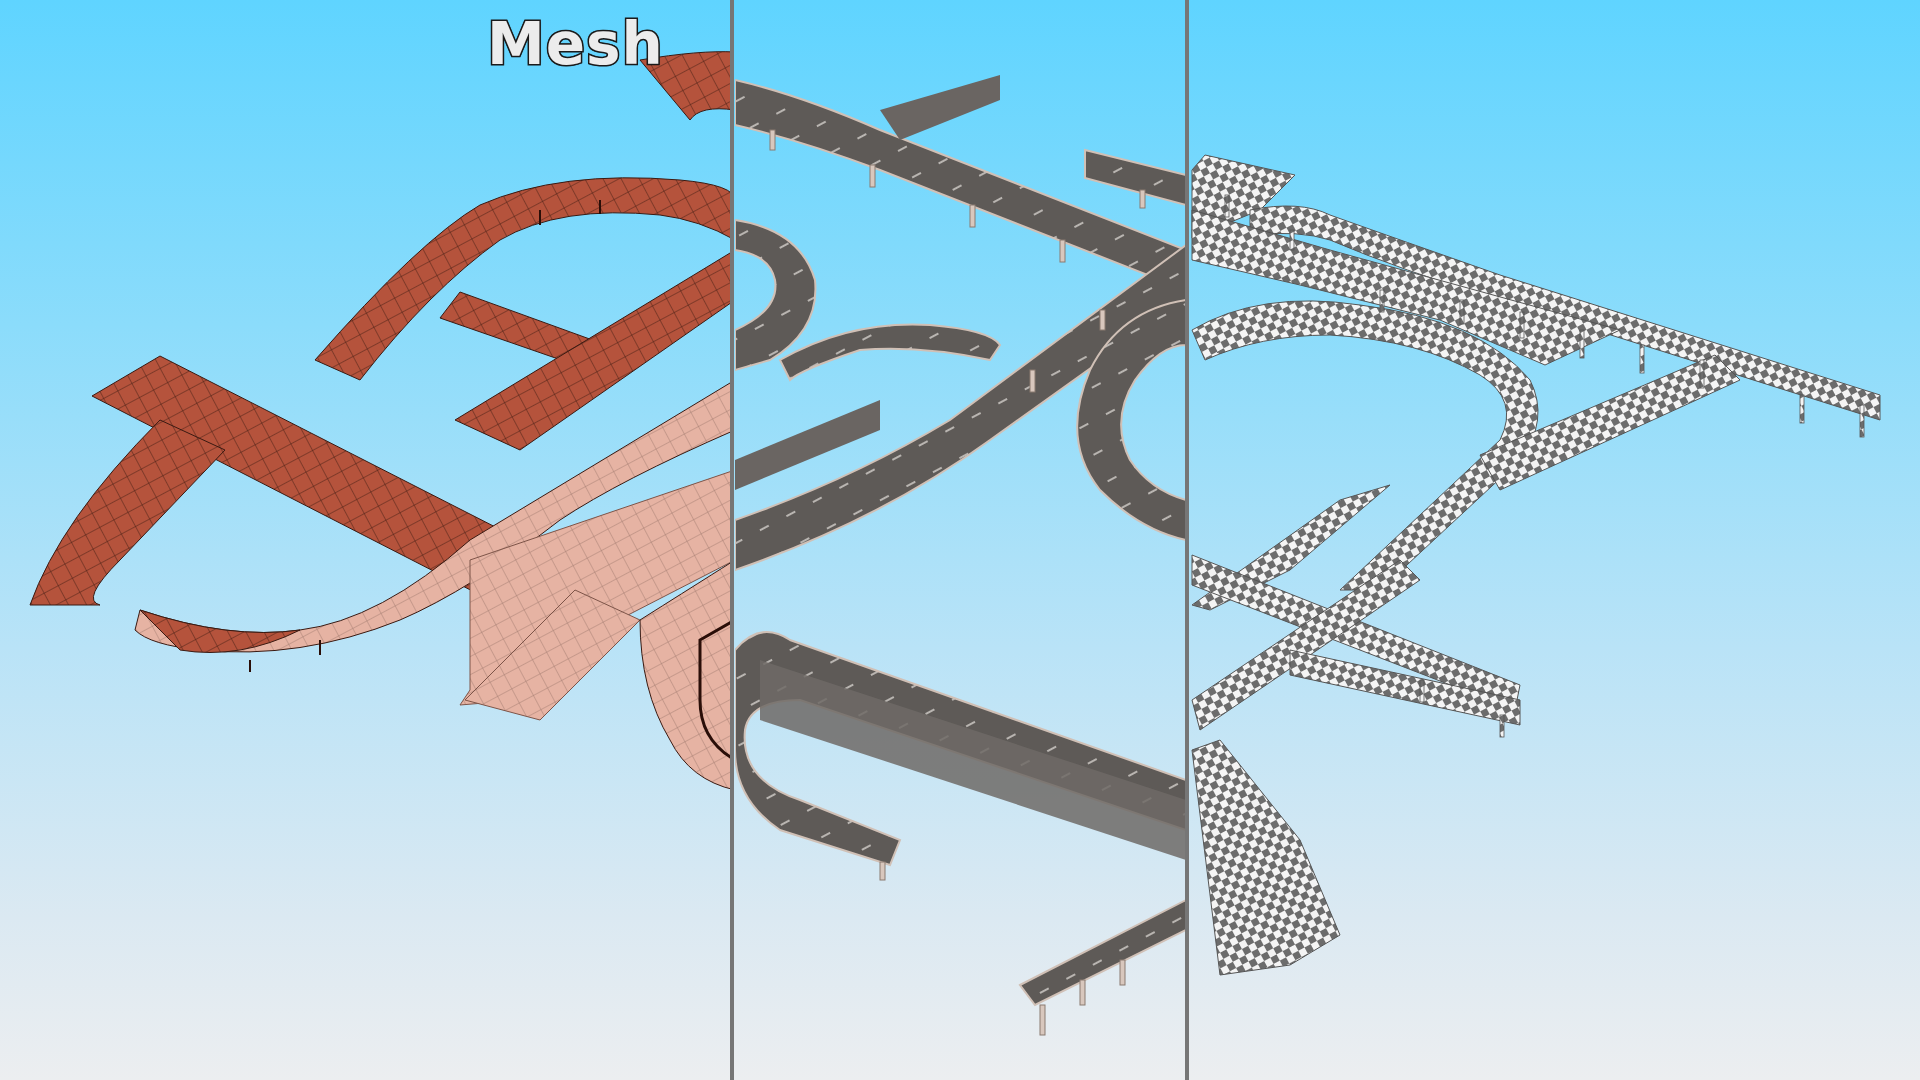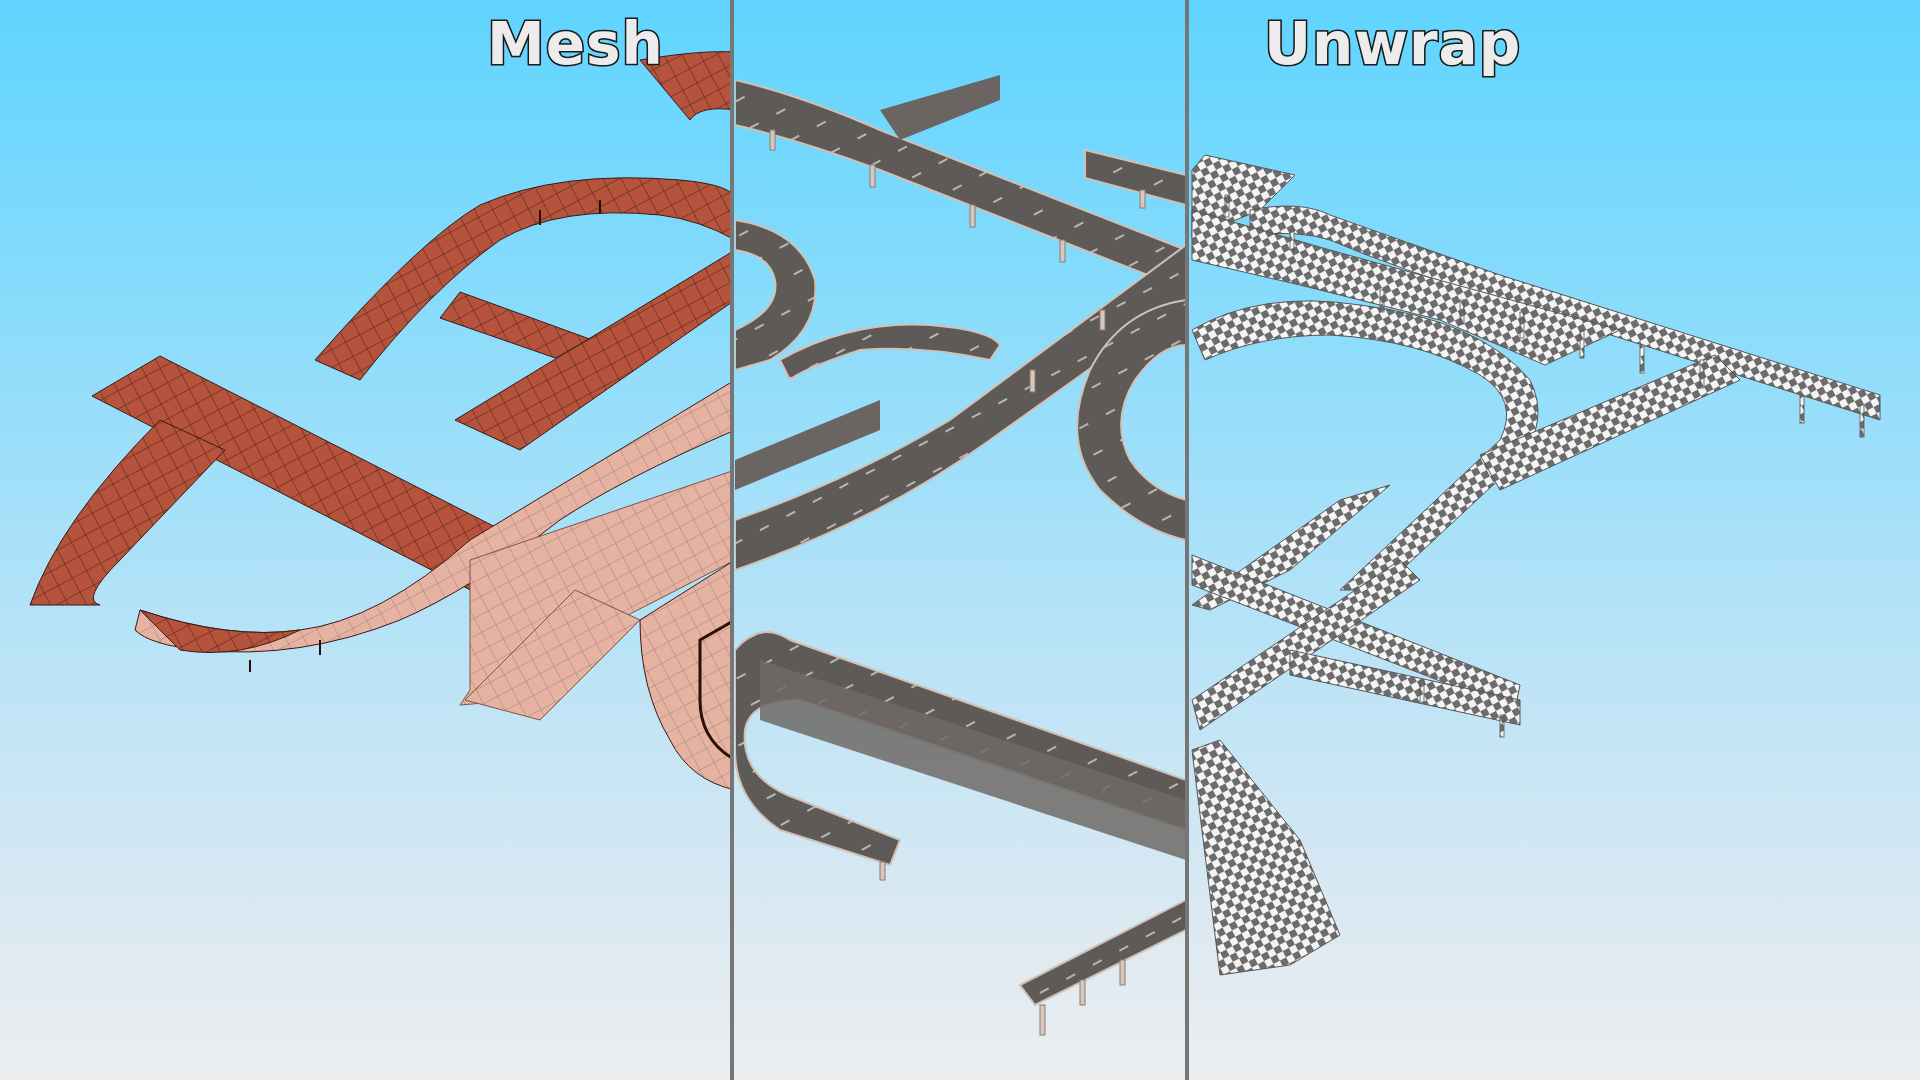--- a/index.html
+++ b/index.html
@@ -148,17 +148,16 @@
           <rect x="1700" y="360" width="4" height="28"></rect>
         <rect x="1800" y="395" width="4" height="28"></rect>
           <rect x="1860" y="405" width="4" height="32"></rect>
         <rect x="1420" y="680" width="4" height="22"></rect>
           <rect x="1500" y="715" width="4" height="22"></rect>
       </g>
     </g>
   </svg>
 
   <div class="title" style="left:487px;">Mesh</div>
-  <div class="title" style="left:1264px;">Unwrap</div>
 
   <div class="divider" style="left:730px;"></div>
   <div class="divider" style="left:1185px;"></div>
 </div>
 
 </body></html>

